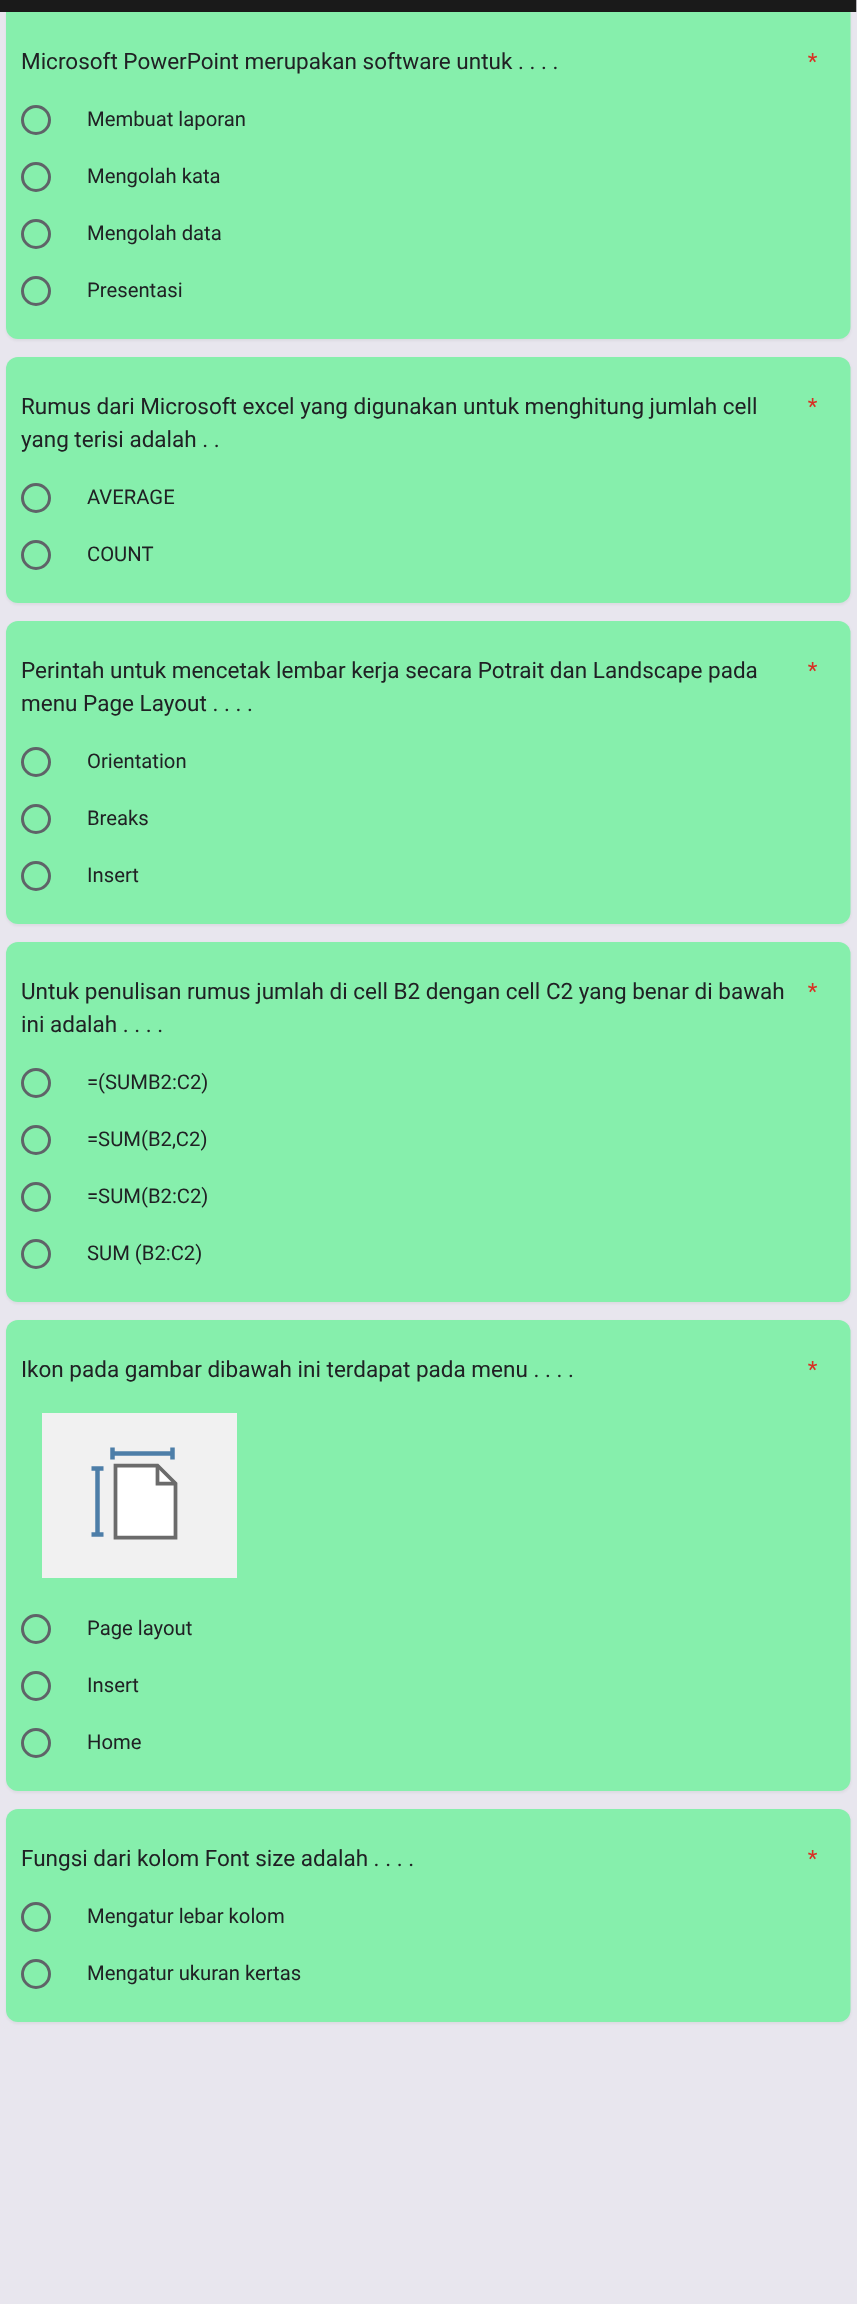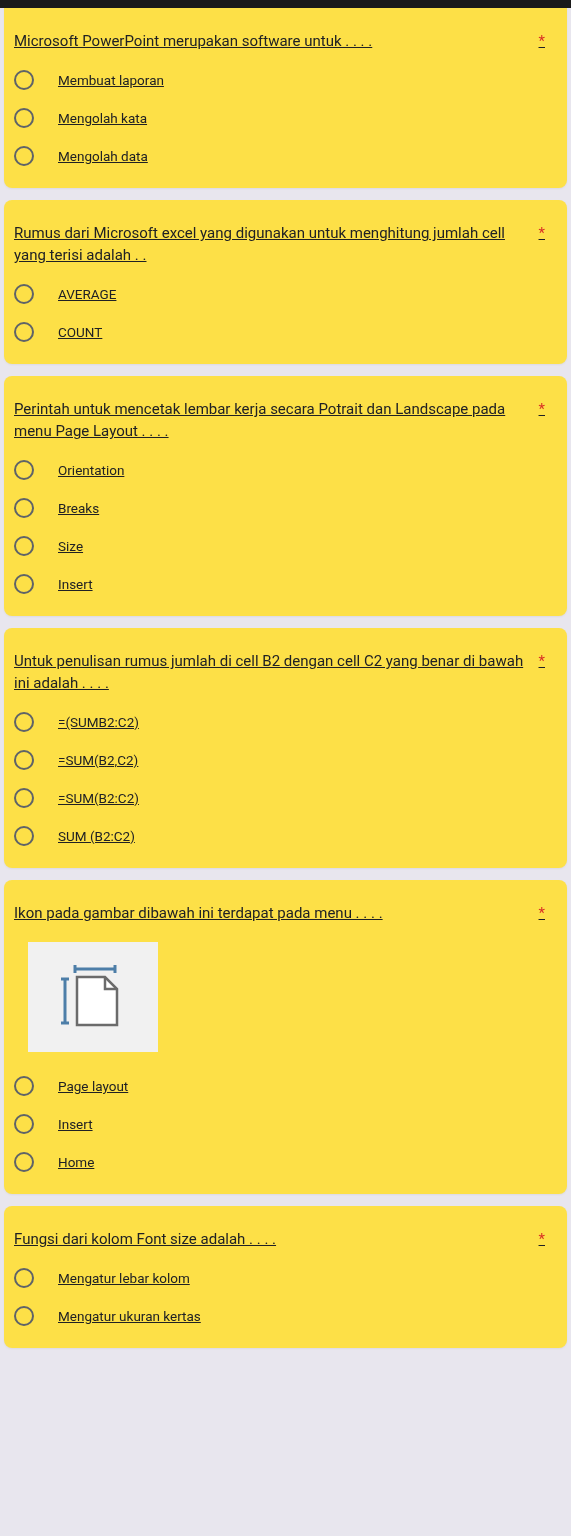--- a/index.html
+++ b/index.html
@@ -7,26 +7,25 @@
     font-family: Roboto, Arial, sans-serif;
     background: #e8e6ee;
     width: 571px;
     color: #202124;
   }
   .topbar {
     height: 8px;
     background: #1a1a1a;
   }
   .card {
-    background: #fde047;
+    background: #86efac;
     border-radius: 8px;
     margin: 12px 4px;
     padding: 22px 22px 22px 10px;
     box-shadow: 0 1px 2px rgba(0,0,0,0.05);
-    text-decoration: underline;
   }
   .card:first-of-type {
     margin-top: 0;
     border-top-left-radius: 0;
     border-top-right-radius: 0;
   }
   .question-row {
     display: flex;
     align-items: flex-start;
     gap: 6px;
@@ -95,20 +94,24 @@
           <span class="option-label">Membuat laporan</span>
         </div>
         <div class="option">
           <span class="radio"></span>
           <span class="option-label">Mengolah kata</span>
         </div>
         <div class="option">
           <span class="radio"></span>
           <span class="option-label">Mengolah data</span>
         </div>
+        <div class="option">
+          <span class="radio"></span>
+          <span class="option-label">Presentasi</span>
+        </div>
       </div>
     </div>
     <div class="card">
       <div class="question-row">
         <div class="question-text">Rumus dari Microsoft excel yang digunakan untuk menghitung jumlah cell yang terisi adalah . .</div>
         <span class="required">*</span>
       </div>
       <div class="options">
         <div class="option">
           <span class="radio"></span>
@@ -126,24 +129,20 @@
         <span class="required">*</span>
       </div>
       <div class="options">
         <div class="option">
           <span class="radio"></span>
           <span class="option-label">Orientation</span>
         </div>
         <div class="option">
           <span class="radio"></span>
           <span class="option-label">Breaks</span>
-        </div>
-        <div class="option">
-          <span class="radio"></span>
-          <span class="option-label">Size</span>
         </div>
         <div class="option">
           <span class="radio"></span>
           <span class="option-label">Insert</span>
         </div>
       </div>
     </div>
     <div class="card">
       <div class="question-row">
         <div class="question-text">Untuk penulisan rumus jumlah di cell B2 dengan cell C2 yang benar di bawah ini adalah . . . .</div>

